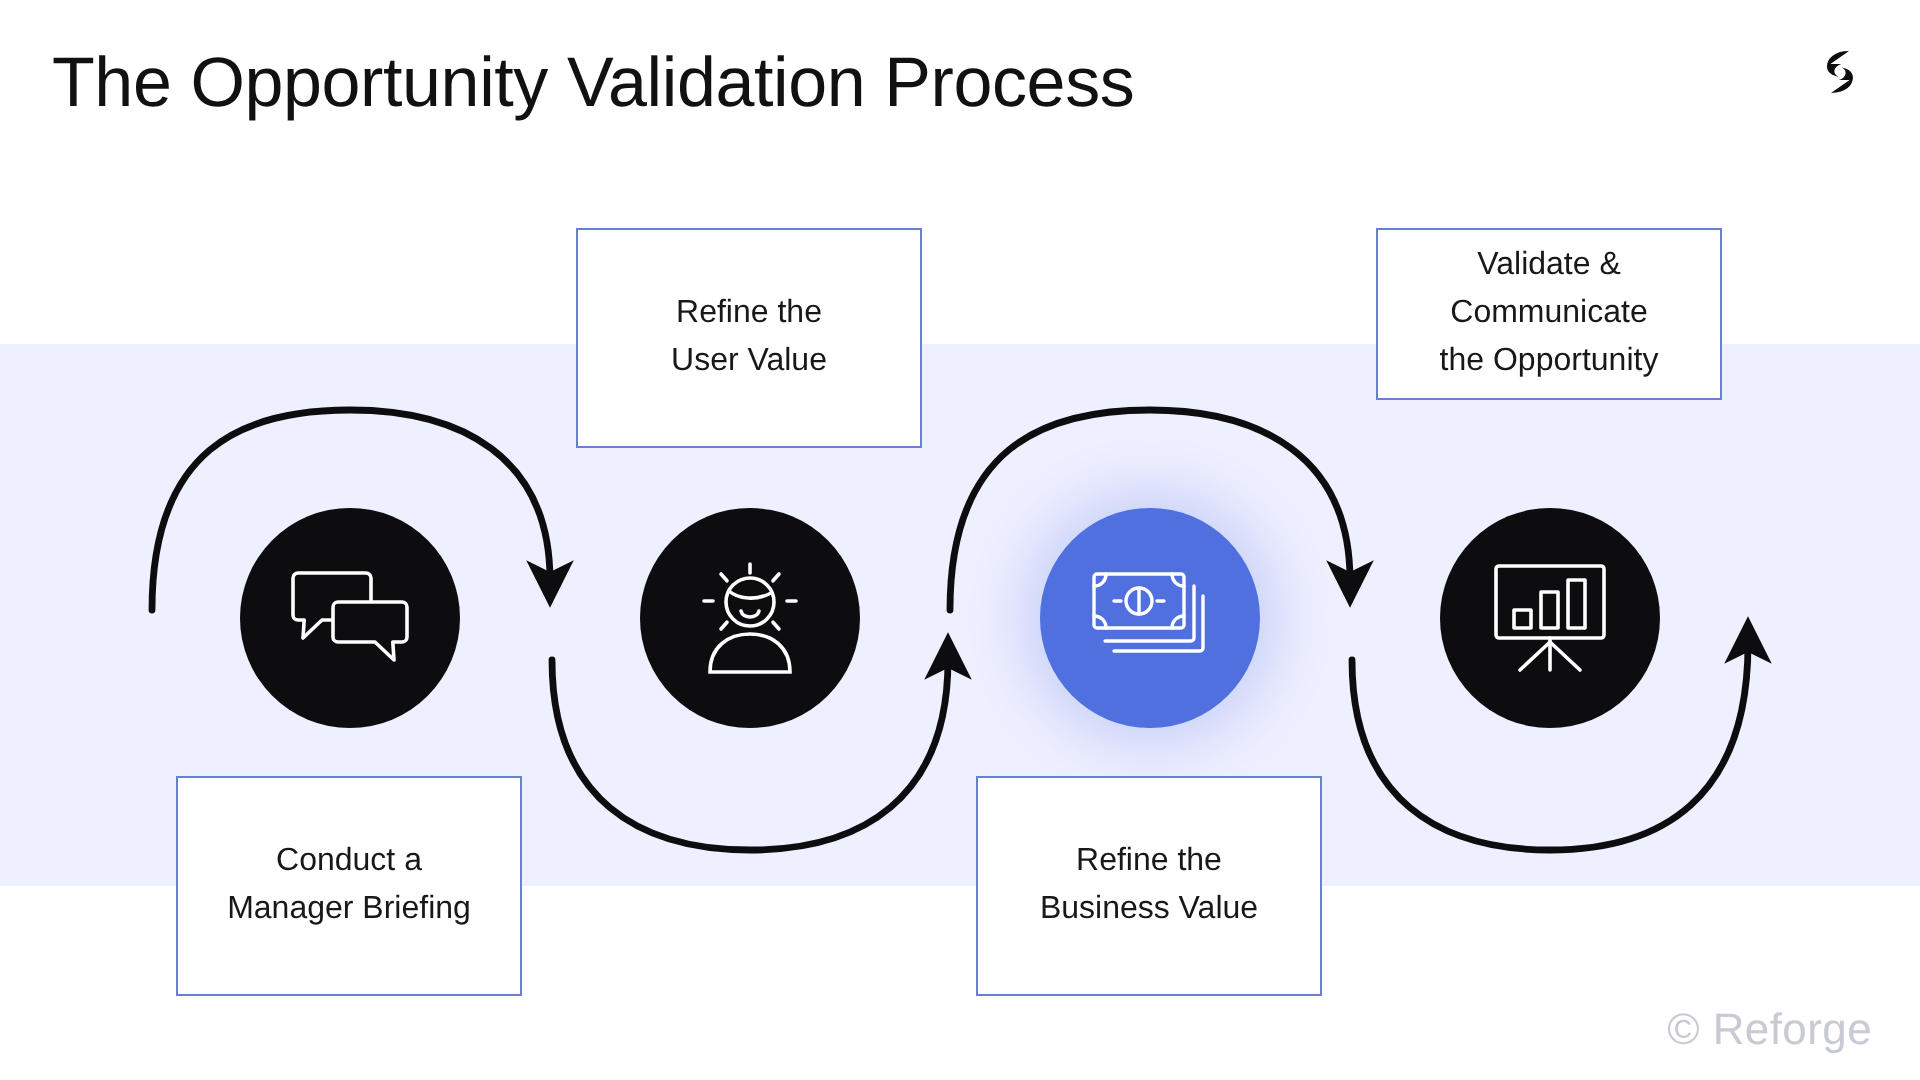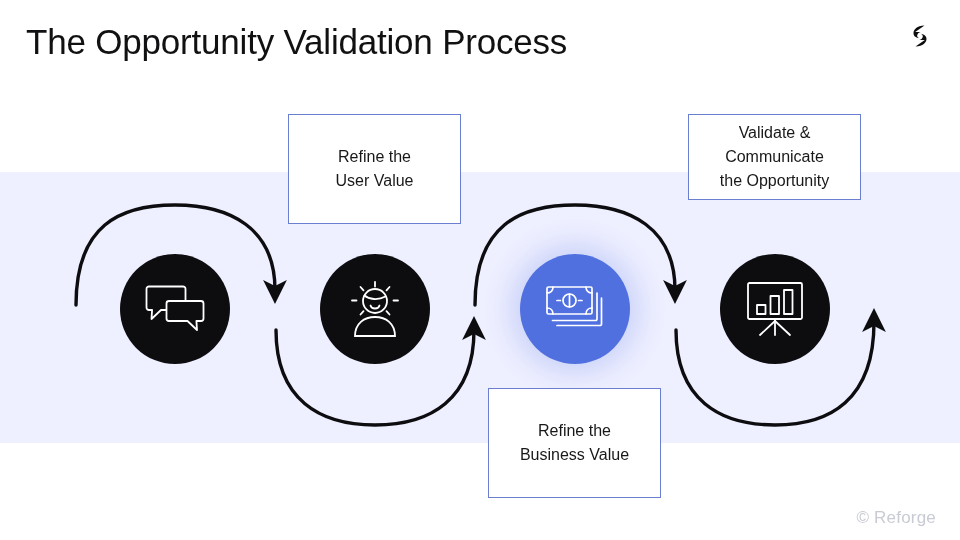--- a/index.html
+++ b/index.html
@@ -100,21 +100,21 @@
     color: #18181b;
     white-space: pre-line;
     padding: 0 8px;
   }
 
   
   .watermark {
     position: absolute;
     right: 24px;
     bottom: 12px;
-    font-size: 17px;
+    font-size: 22px;
     color: #c9cbd4;
     letter-spacing: 0.2px;
     white-space: nowrap;
   }
 </style>
 </head>
 <body>
 
 <div class="slide">
 
@@ -154,20 +154,24 @@
     <span>
       <svg width="60" height="56" viewBox="0 0 60 56" aria-hidden="true">
         <path d="M4 5.5 h34 a2.5 2.5 0 0 1 2.5 2.5 v18.5 a2.5 2.5 0 0 1 -2.5 2.5
                  h-22 l-9.5 9 l0.6 -9 h-3.1 a2.5 2.5 0 0 1 -2.5 -2.5
                  v-18.5 a2.5 2.5 0 0 1 2.5 -2.5 z" fill="none" stroke="#ffffff" stroke-width="1.8" stroke-linejoin="round" stroke-linecap="round"></path>
         <path d="M24 20 h32 a2.5 2.5 0 0 1 2.5 2.5 v15 a2.5 2.5 0 0 1 -2.5 2.5
                  h-4.6 l0.6 9 l-9.5 -9 h-18.5 a2.5 2.5 0 0 1 -2.5 -2.5
                  v-15 a2.5 2.5 0 0 1 2.5 -2.5 z" fill="#0d0d10" stroke="#ffffff" stroke-width="1.8" stroke-linejoin="round" stroke-linecap="round"></path>
       </svg>
     </span>
+  </div>
+  <div class="box" style="left:88px; top:388px; width:173px; height:110px;">
+    <div class="box-text">Conduct a
+Manager Briefing</div>
   </div>
 
   <div class="node dark" style="left:320px; top:254px;">
     <span>
       <svg width="62" height="60" viewBox="0 0 62 60" aria-hidden="true">
         <g fill="none" stroke="#ffffff" stroke-width="1.8" stroke-linecap="round">
           <circle cx="31" cy="22" r="12"></circle>
           <path d="M20.5 16.5 C25 20.5 34 21.5 41.5 17.5"></path>
           <path d="M26.5 26.5 C27.5 30.5 34.5 30.5 35.5 26.5"></path>
           <path d="M31 3 v4.5"></path>

